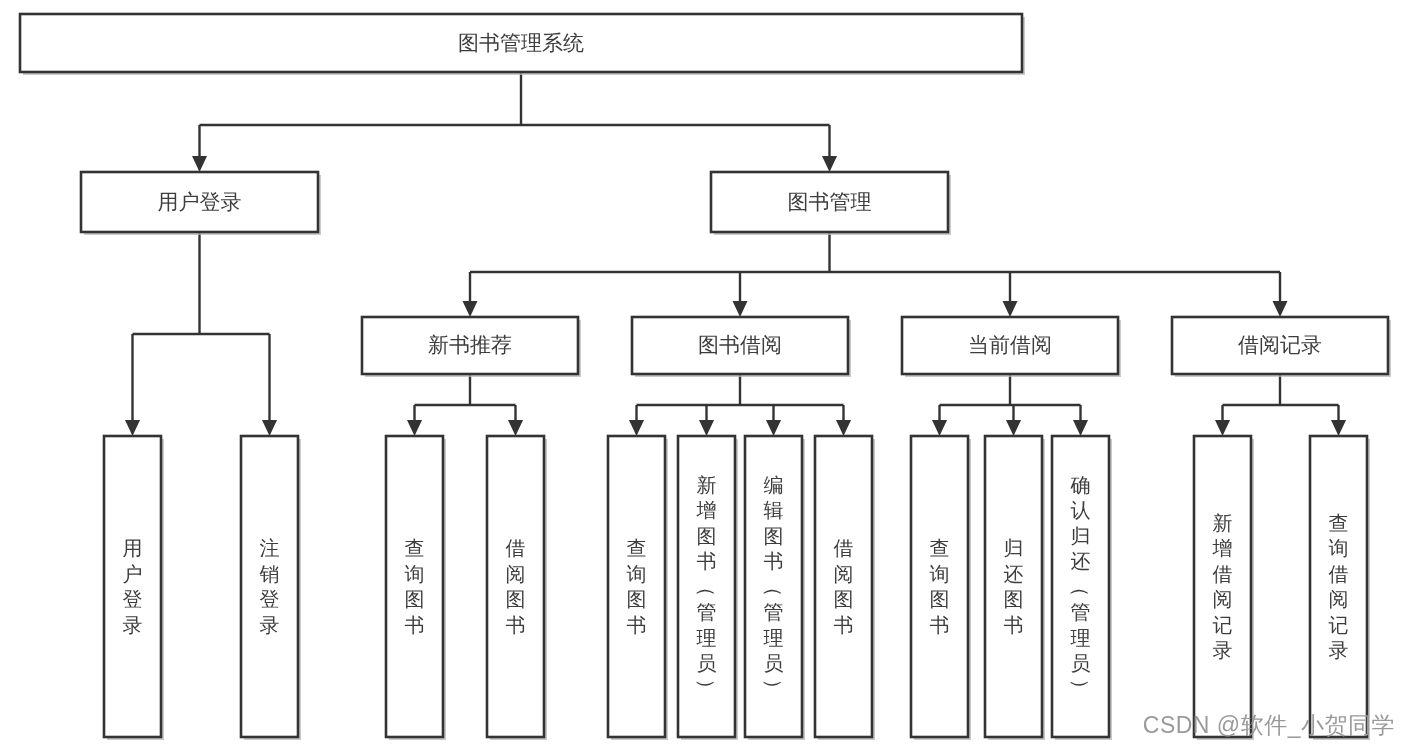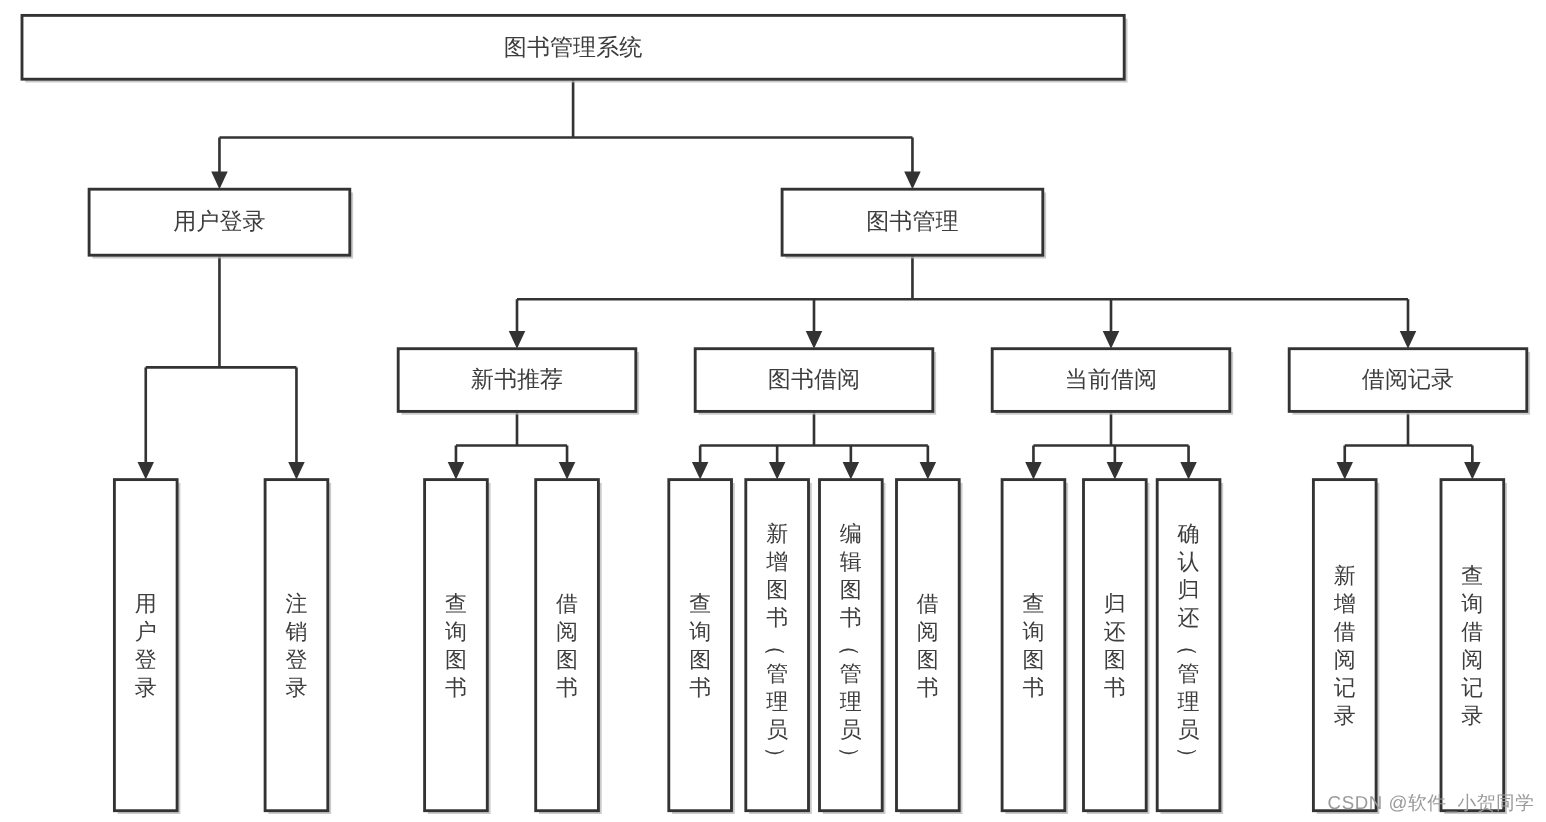--- a/index.html
+++ b/index.html
@@ -51,21 +51,21 @@
     font-family: "Liberation Sans", "DejaVu Sans", sans-serif;
     font-size: 20px;
     fill: #3d3d3d;
     text-anchor: middle;
   }
   .watermark {
     position: absolute;
     right: 10px;
     bottom: 6px;
     font-family: "Liberation Sans", "DejaVu Sans", sans-serif;
-    font-size: 17px;
+    font-size: 23px;
     color: #9a9a9a;
     letter-spacing: 0.5px;
     white-space: nowrap;
     user-select: none;
   }
 </style>
 </head>
 <body>
 
 <div id="diagram-root">

